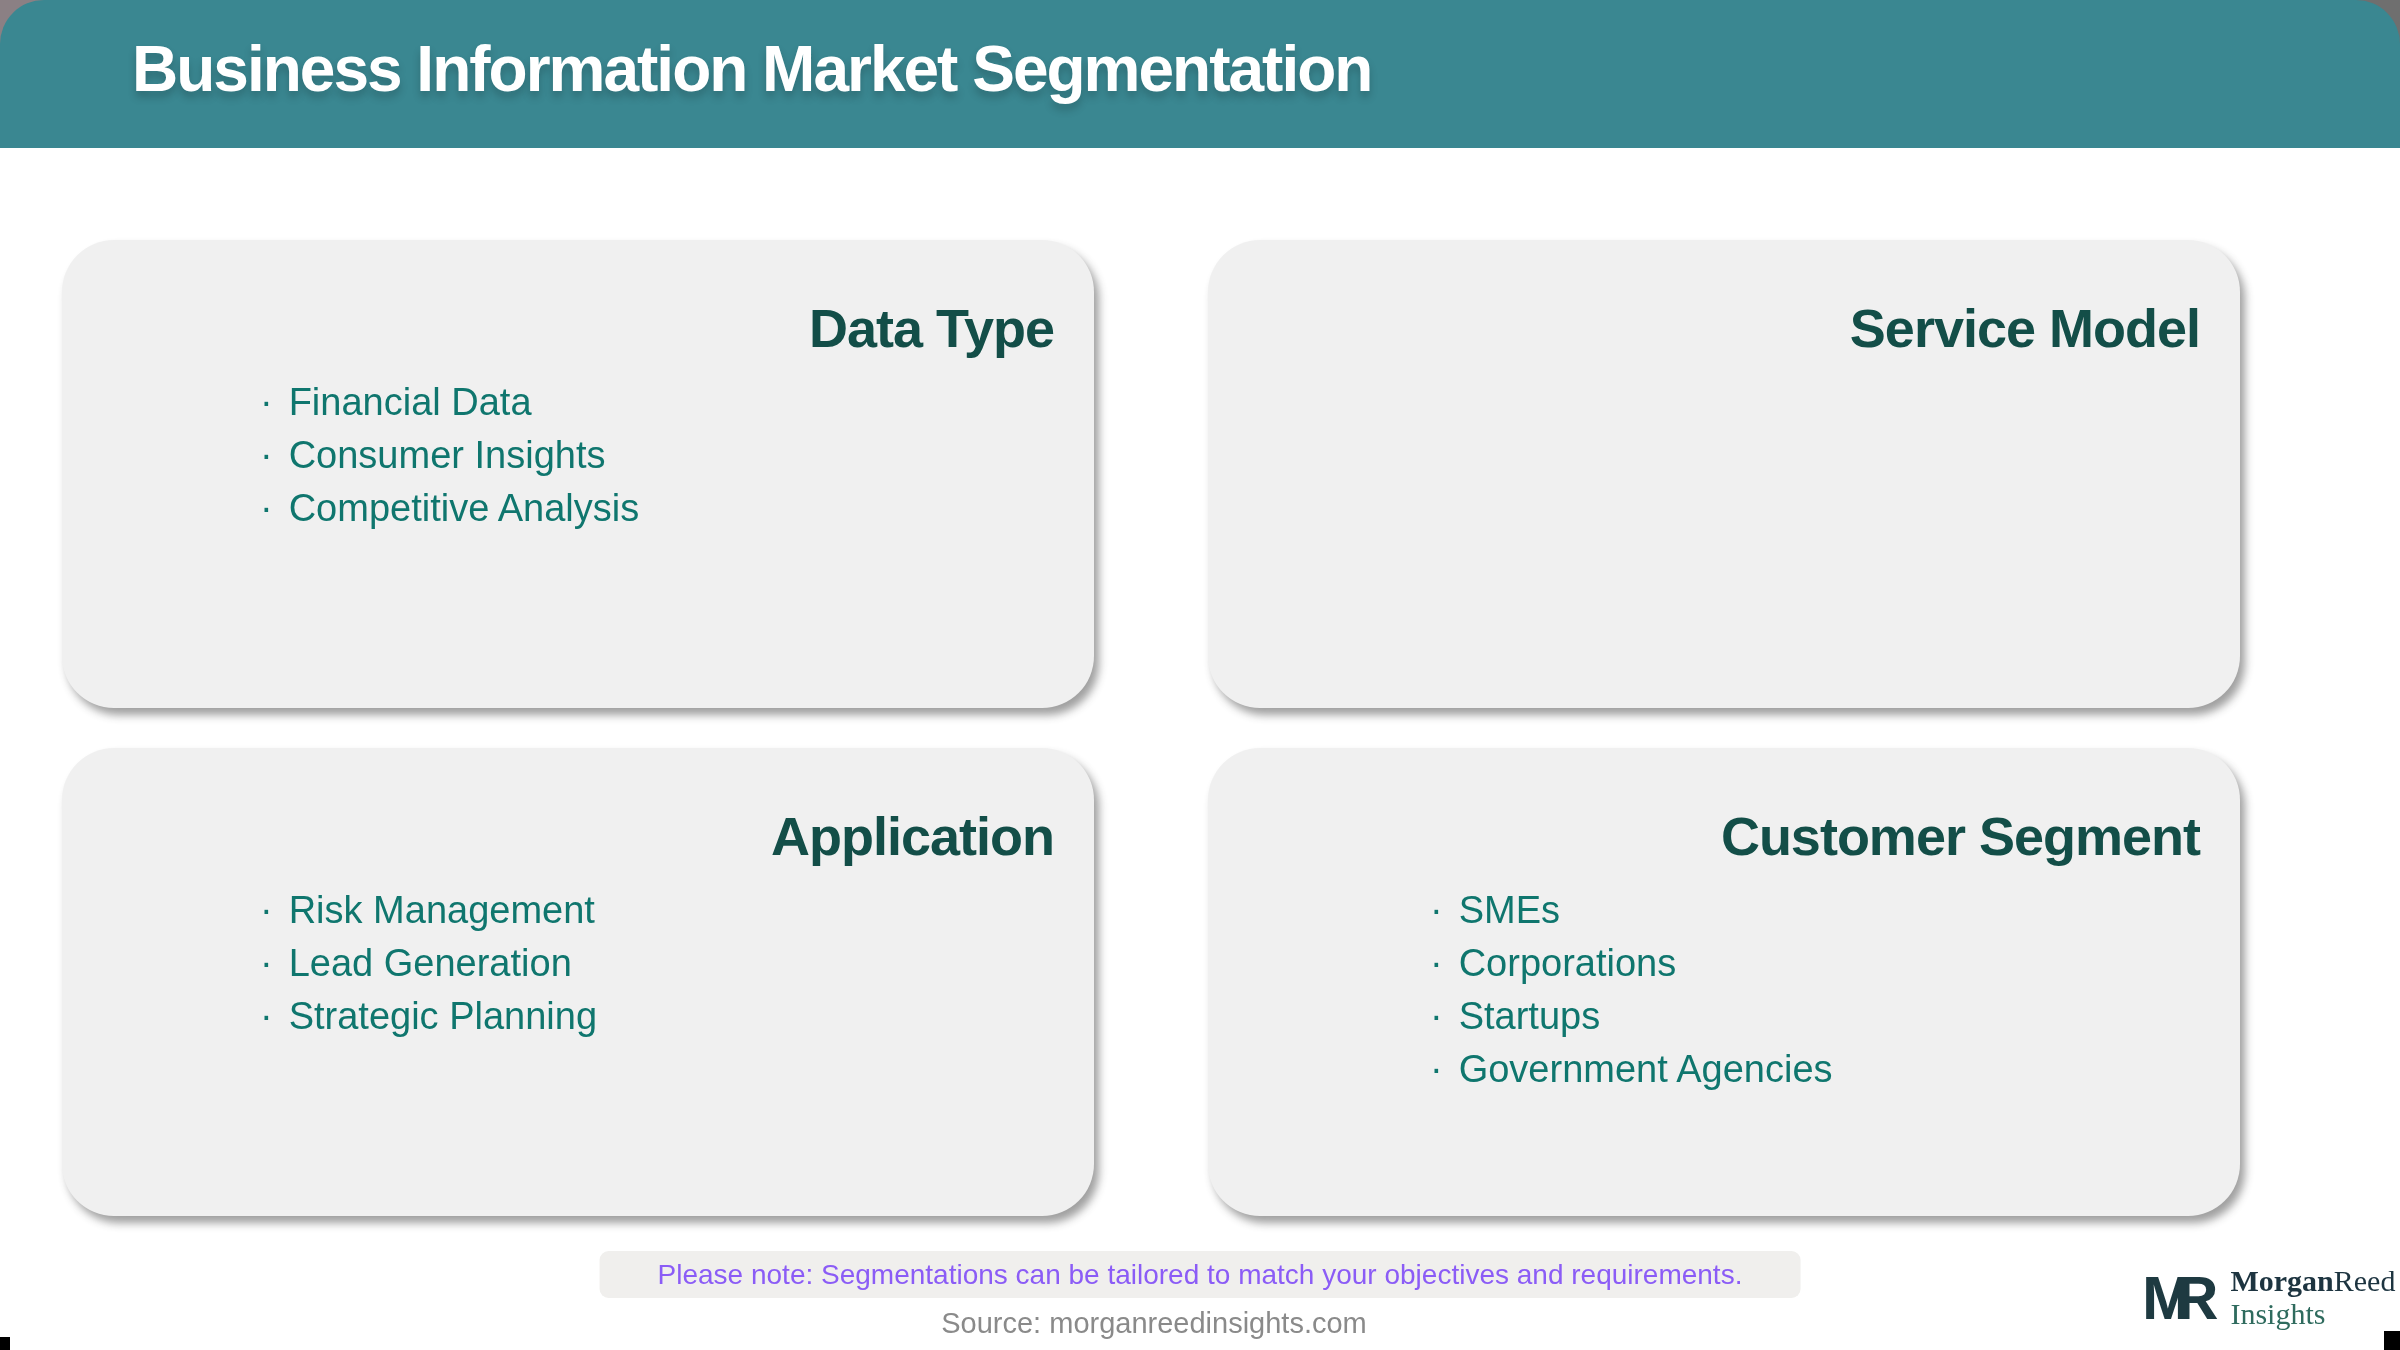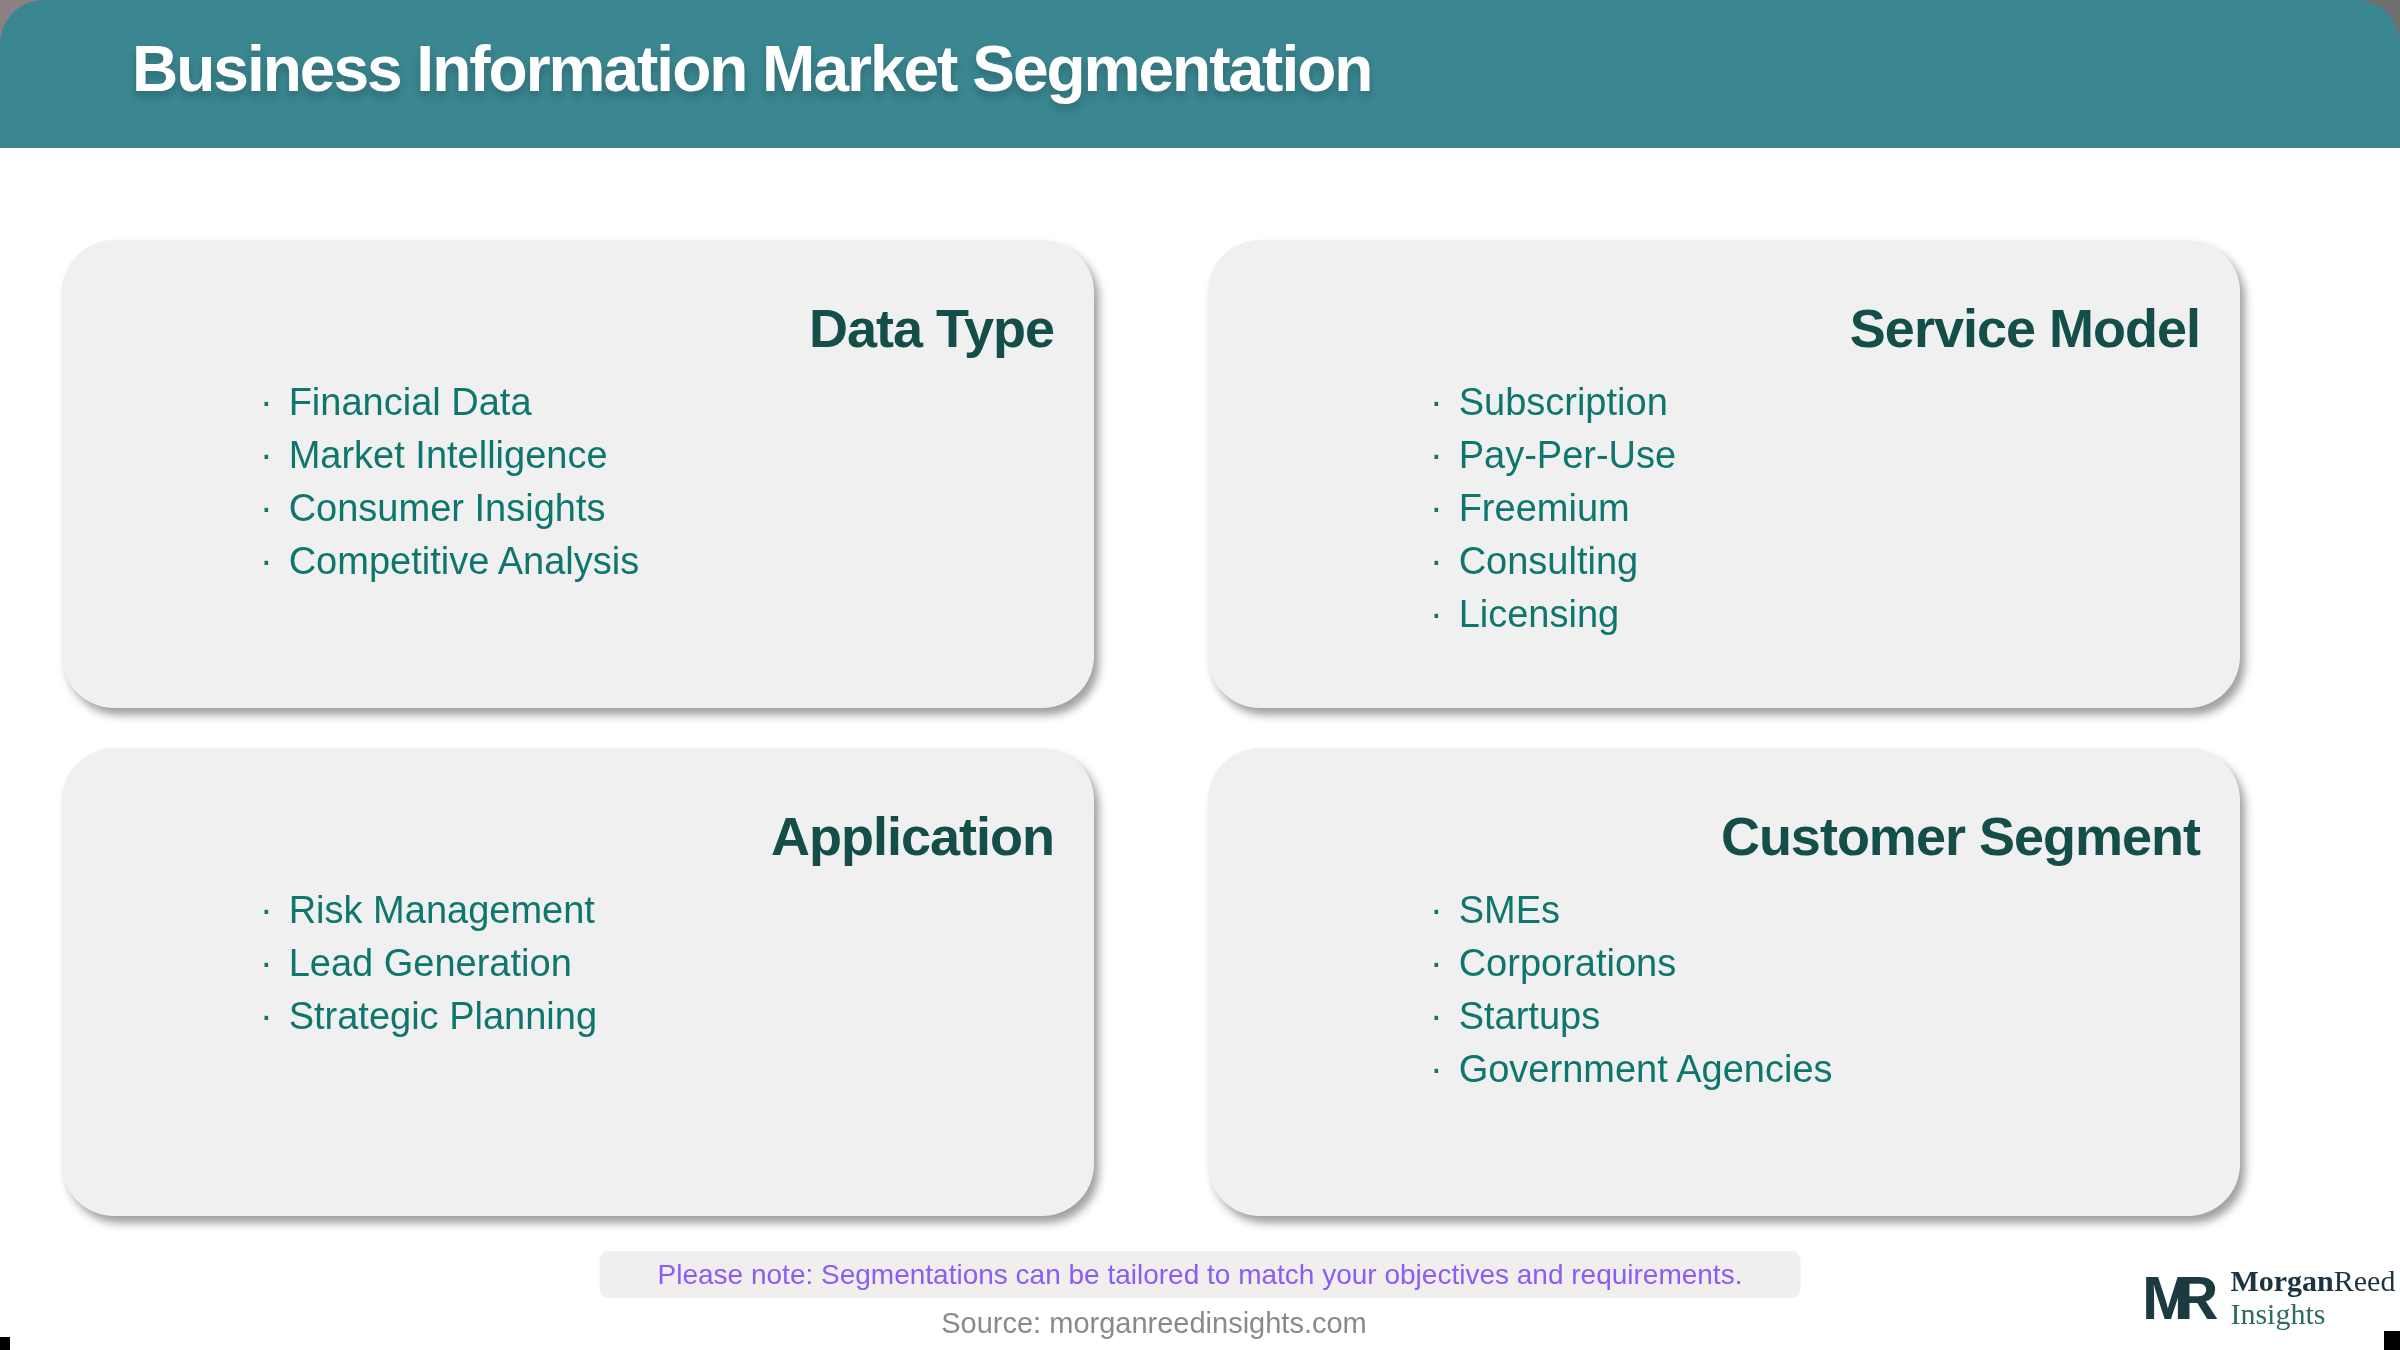--- a/index.html
+++ b/index.html
@@ -103,35 +103,27 @@
 <div class="corner corner-tr"></div>
 
 <header class="header">
   <h1>Business Information Market Segmentation</h1>
 </header>
 
 <section class="card card-1">
   <h2>Data Type</h2>
   <ul>
     <li>Financial Data</li>
-    <li>Market Intelligence</li>
     <li>Consumer Insights</li>
     <li>Competitive Analysis</li>
   </ul>
 </section>
 
 <section class="card card-2">
   <h2>Service Model</h2>
-  <ul>
-    <li>Subscription</li>
-    <li>Pay-Per-Use</li>
-    <li>Freemium</li>
-    <li>Consulting</li>
-    <li>Licensing</li>
-  </ul>
 </section>
 
 <section class="card card-3">
   <h2>Application</h2>
   <ul>
     <li>Risk Management</li>
     <li>Lead Generation</li>
     <li>Strategic Planning</li>
   </ul>
 </section>

